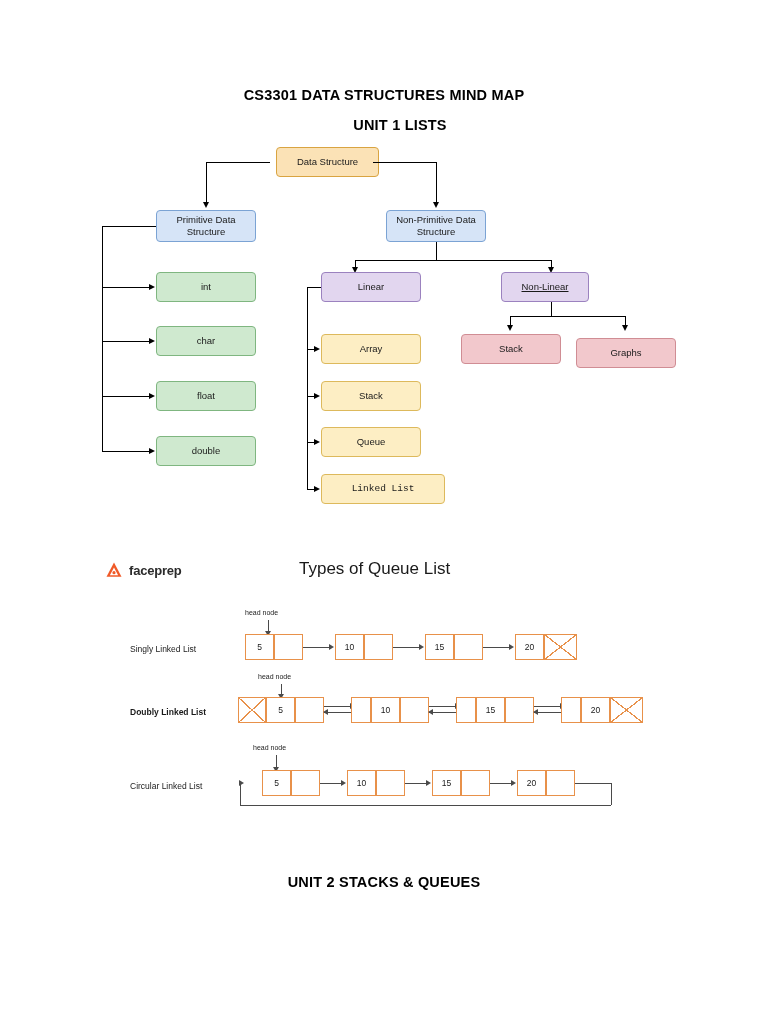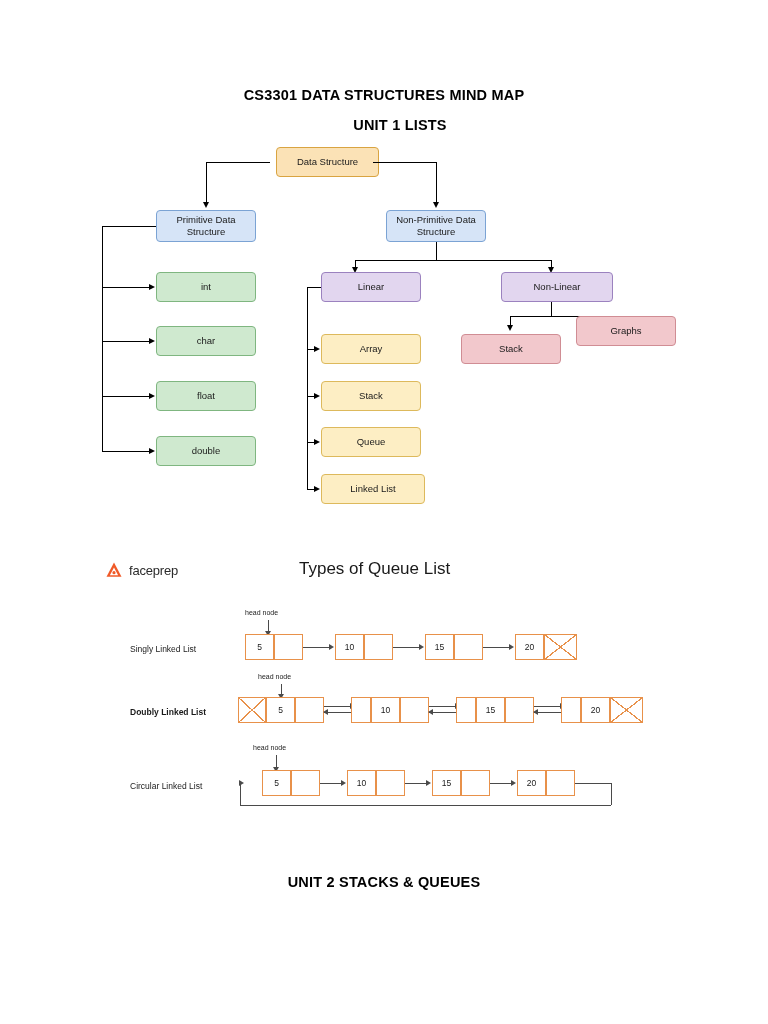--- a/index.html
+++ b/index.html
@@ -87,21 +87,21 @@
   .brand {
     position: absolute;
     top: 561px;
     left: 105px;
     display: flex;
     align-items: center;
     gap: 6px;
   }
   .brand-name {
     font-size: 13px;
-    font-weight: normal;
+    font-weight: bold;
     color: #2b2b2b;
     letter-spacing: -0.2px;
   }
   .row-label {
     position: absolute;
     font-size: 8.5px;
     color: #1a1a1a;
     white-space: nowrap;
   }
   .head-label {
@@ -205,48 +205,48 @@
   <div class="arrow-r" style="left:149px; top:447.5px;"></div>
 
   <div class="ln v" style="left:436px; top:242px; height:18px;"></div>
   <div class="ln h" style="left:355px; top:260px; width:197px;"></div>
   <div class="ln v" style="left:355px; top:260px; height:9px;"></div>
   <div class="arrow-d" style="left:351.5px; top:267px;"></div>
   <div class="ln v" style="left:551px; top:260px; height:9px;"></div>
   <div class="arrow-d" style="left:547.5px; top:267px;"></div>
 
   <div class="node n-purple" style="left:321px; top:272px; width:100px; height:30px;">Linear</div>
-  <div class="node n-purple" style="left:501px; top:272px; width:112px; height:30px;">Non-Linear</div>
+  <div class="node n-purple" style="left:501px; top:272px; width:88px; height:30px;text-decoration:underline;">Non-Linear</div>
 
   <div class="ln v" style="left:307px; top:287px; height:202px;"></div>
   <div class="ln h" style="left:307px; top:287px; width:14px;"></div>
 
   <div class="node n-yellow" style="left:321px; top:334px; width:100px; height:30px;">Array</div>
   <div class="node n-yellow" style="left:321px; top:381px; width:100px; height:30px;">Stack</div>
   <div class="node n-yellow" style="left:321px; top:427px; width:100px; height:30px;">Queue</div>
-  <div class="node n-yellow" style="left:321px; top:474px; width:104px; height:30px;">Linked List</div>
+  <div class="node n-yellow" style="left:321px; top:474px; width:124px; height:30px;font-family:Liberation Mono, monospace;">Linked List</div>
 
   <div class="ln h" style="left:307px; top:349px; width:8px;"></div>
   <div class="arrow-r" style="left:314px; top:345.5px;"></div>
   <div class="ln h" style="left:307px; top:396px; width:8px;"></div>
   <div class="arrow-r" style="left:314px; top:392.5px;"></div>
   <div class="ln h" style="left:307px; top:442px; width:8px;"></div>
   <div class="arrow-r" style="left:314px; top:438.5px;"></div>
   <div class="ln h" style="left:307px; top:489px; width:8px;"></div>
   <div class="arrow-r" style="left:314px; top:485.5px;"></div>
 
   <div class="ln v" style="left:551px; top:302px; height:14px;"></div>
   <div class="ln h" style="left:510px; top:316px; width:115px;"></div>
   <div class="ln v" style="left:510px; top:316px; height:11px;"></div>
   <div class="arrow-d" style="left:506.5px; top:325px;"></div>
   <div class="ln v" style="left:625px; top:316px; height:11px;"></div>
   <div class="arrow-d" style="left:621.5px; top:325px;"></div>
 
   <div class="node n-pink" style="left:461px; top:334px; width:100px; height:30px;">Stack</div>
-  <div class="node n-pink" style="left:576px; top:316px; width:100px; height:30px;">Graphs</div>
+  <div class="node n-pink" style="left:576px; top:338px; width:100px; height:30px;">Graphs</div>
 
   <div class="brand">
     <svg width="18" height="18" viewBox="0 0 24 24">
       <path d="M12 2 L22 21 L2 21 Z" fill="#f05a28"></path>
       <path d="M12 8.5 L17.5 19 L6.5 19 Z" fill="#ffffff"></path>
       <circle cx="12" cy="15.5" r="2.1" fill="#f05a28"></circle>
     </svg>
     <span class="brand-name">faceprep</span>
   </div>
 

